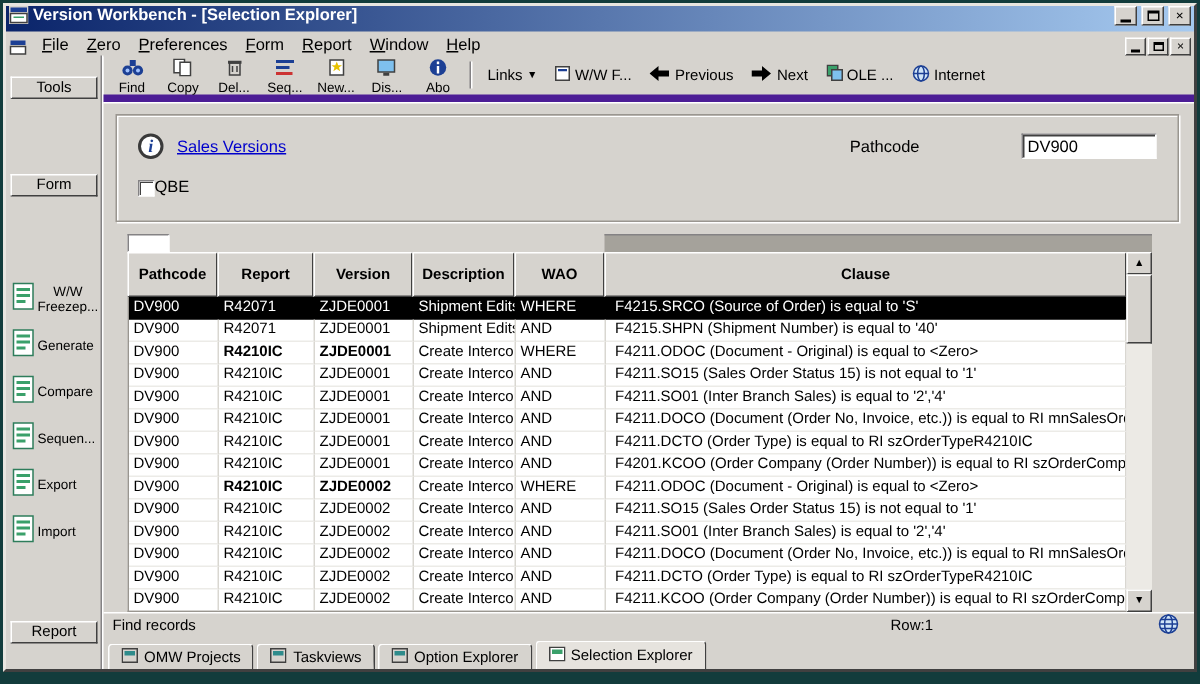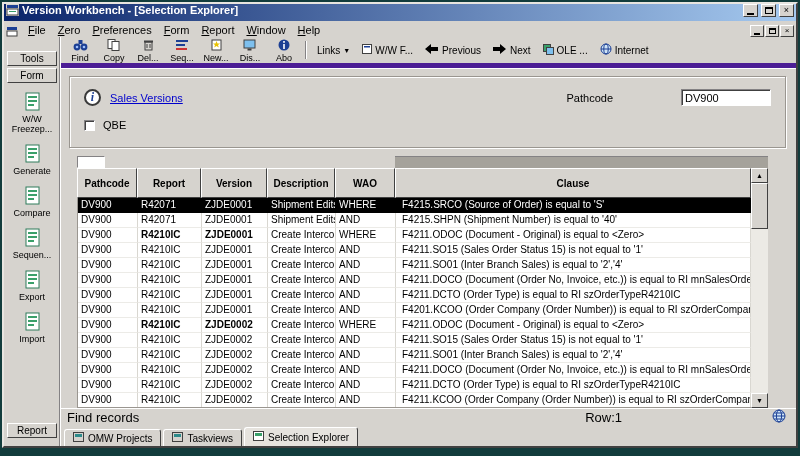--- a/index.html
+++ b/index.html
@@ -26,26 +26,26 @@
   .menubar .spacer { flex:1; }
   .mdibtn { width:14px; height:12px; background:#d6d3ce; border:1px solid; border-color:#fff #404040 #404040 #fff;
             font-size:8px; line-height:9px; text-align:center; margin-left:1px; }
   .mdibtn .minbar { display:block; width:6px; height:2px; background:#000; margin:7px auto 0 auto; }
   .mdibtn .maxbox { display:block; width:7px; height:6px; border:1px solid #000; border-top:2px solid #000; margin:2px auto 0 auto; }
 
   
   .client { flex:1; display:flex; min-height:0; }
 
   
-  .sidebar { width:56px; flex:0 0 auto; display:flex; flex-direction:column; padding:14px 2px 6px 3px;
-             border-right:1px solid #848284; }
+  .sidebar { width:64px; flex:0 0 auto; display:flex; flex-direction:column; padding:14px 2px 15px 3px;
+             border-right:1px solid #848284;gap:48px; }
   .side-header { background:#d6d3ce; border:1px solid; border-color:#fff #404040 #404040 #fff;
                  text-align:center; font-size:10px; padding:1px 0; margin-bottom:2px; }
   .side-items { flex:1; display:flex; flex-direction:column; align-items:center; padding-top:7px; gap:10px; }
-  .side-item { width:100%; display:flex; flex-direction:column; align-items:center; gap:1px;
+  .side-item { width:100%; display:flex; flex-direction:row; align-items:center; gap:1px;
                font-size:9px; text-align:center; line-height:10px; color:#000; cursor:default; }
   .side-report { margin-top:auto; }
 
   
   .main { flex:1; display:flex; flex-direction:column; min-width:0; border-left:1px solid #fff; }
 
   
   .toolbar { height:31px; flex:0 0 auto; display:flex; align-items:stretch; padding:1px 2px;
              border-bottom:5px solid #4c1d95; box-shadow:0 1px 0 #fff; }
   .tb-btn { width:34px; display:flex; flex-direction:column; align-items:center; justify-content:center;
@@ -60,21 +60,21 @@
   .fp-row1 { display:flex; align-items:center; padding:12px 14px 0 14px; }
   .info-circle { width:17px; height:17px; border:2px solid #3a3a3a; border-radius:50%;
                  font-family:"Liberation Serif","DejaVu Serif",serif; font-weight:bold; font-style:italic;
                  font-size:12px; line-height:13px; text-align:center; color:#1c3f94; background:#fff; }
   .form-link { color:#0000cc; text-decoration:underline; font-size:11px; margin-left:9px; }
   .field-group { margin-left:auto; display:flex; align-items:center; }
   .field-label { font-size:11px; margin-right:68px; }
   .field-input { width:90px; height:17px; font-size:11px; font-family:"Liberation Sans",sans-serif;
                  border:1px solid; border-color:#848284 #fff #fff #848284; box-shadow:inset 1px 1px 0 #404040;
                  padding:0 3px; background:#fff; }
-  .fp-row2 { display:flex; align-items:center; padding:13px 0 0 14px; gap:8px; }
+  .fp-row2 { display:flex; align-items:center; padding:13px 0 0 14px; gap:0; }
   .checkbox { width:11px; height:11px; background:#fff; border:1px solid; border-color:#848284 #fff #fff #848284;
               box-shadow:inset 1px 1px 0 #404040; }
   .checkbox-label { font-size:11px; }
 
   
   .grid-outer { margin:8px 28px 0 16px; flex:0 0 auto; }
   .qbe-strip { height:12px; display:flex; }
   .qbe-cell { width:28px; background:#fff; border:1px solid; border-color:#848284 #fff #fff #848284; }
   .qbe-mid { width:290px; }
   .qbe-dark { flex:1; background:#a5a29b; border-top:1px solid #848284; }
@@ -100,21 +100,21 @@
 
   
   .vscroll { width:17px; flex:0 0 auto; display:flex; flex-direction:column; background:#eceae5; }
   .sbtn { height:15px; flex:0 0 auto; background:#d6d3ce; border:1px solid; border-color:#fff #404040 #404040 #fff;
           font-size:7px; line-height:13px; text-align:center; color:#000; }
   .sthumb { height:46px; flex:0 0 auto; background:#d6d3ce; border:1px solid; border-color:#fff #404040 #404040 #fff; }
   .strack { flex:1; }
 
   
   .statusbar { margin-top:auto; height:18px; flex:0 0 auto; display:flex; align-items:center;
-               font-size:13px; padding:0 10px 0 6px; border-top:1px solid #fff; }
+               font-size:10px; padding:0 10px 0 6px; border-top:1px solid #fff; }
   .statusbar .sp1 { flex:1; }
   .statusbar .sp2 { width:150px; }
 
   
   .tabs { height:20px; flex:0 0 auto; display:flex; align-items:flex-end; padding-left:3px; gap:2px; }
   .tab { display:flex; align-items:center; gap:4px; font-size:10px; padding:0 8px; height:17px;
          background:#d6d3ce; border:1px solid; border-color:#fff #404040 #404040 #fff;
          border-bottom:none; border-radius:3px 3px 0 0; }
   .tab.active { background:#e6e3de; height:19px; }
 </style>
@@ -508,20 +508,27 @@
               </svg></span>
           <span>OMW Projects</span>
         </div>
         <div class="tab">
           <span><svg width="11" height="10">
                 <rect x="0.5" y="0.5" width="10" height="9" fill="#d6d3ce" stroke="#404040"></rect>
                 <rect x="2" y="2" width="7" height="3" fill="#2e8b8b"></rect>
               </svg></span>
           <span>Taskviews</span>
         </div>
+        <div class="tab">
+          <span><svg width="11" height="10">
+                <rect x="0.5" y="0.5" width="10" height="9" fill="#d6d3ce" stroke="#404040"></rect>
+                <rect x="2" y="2" width="7" height="3" fill="#2e8b8b"></rect>
+              </svg></span>
+          <span>Option Explorer</span>
+        </div>
         <div class="tab active">
           <span><svg width="11" height="10">
                 <rect x="0.5" y="0.5" width="10" height="9" fill="#fff" stroke="#404040"></rect>
                 <rect x="2" y="2" width="7" height="3" fill="#3aa06a"></rect>
               </svg></span>
           <span>Selection Explorer</span>
         </div>
       </div>
 
     </div>

